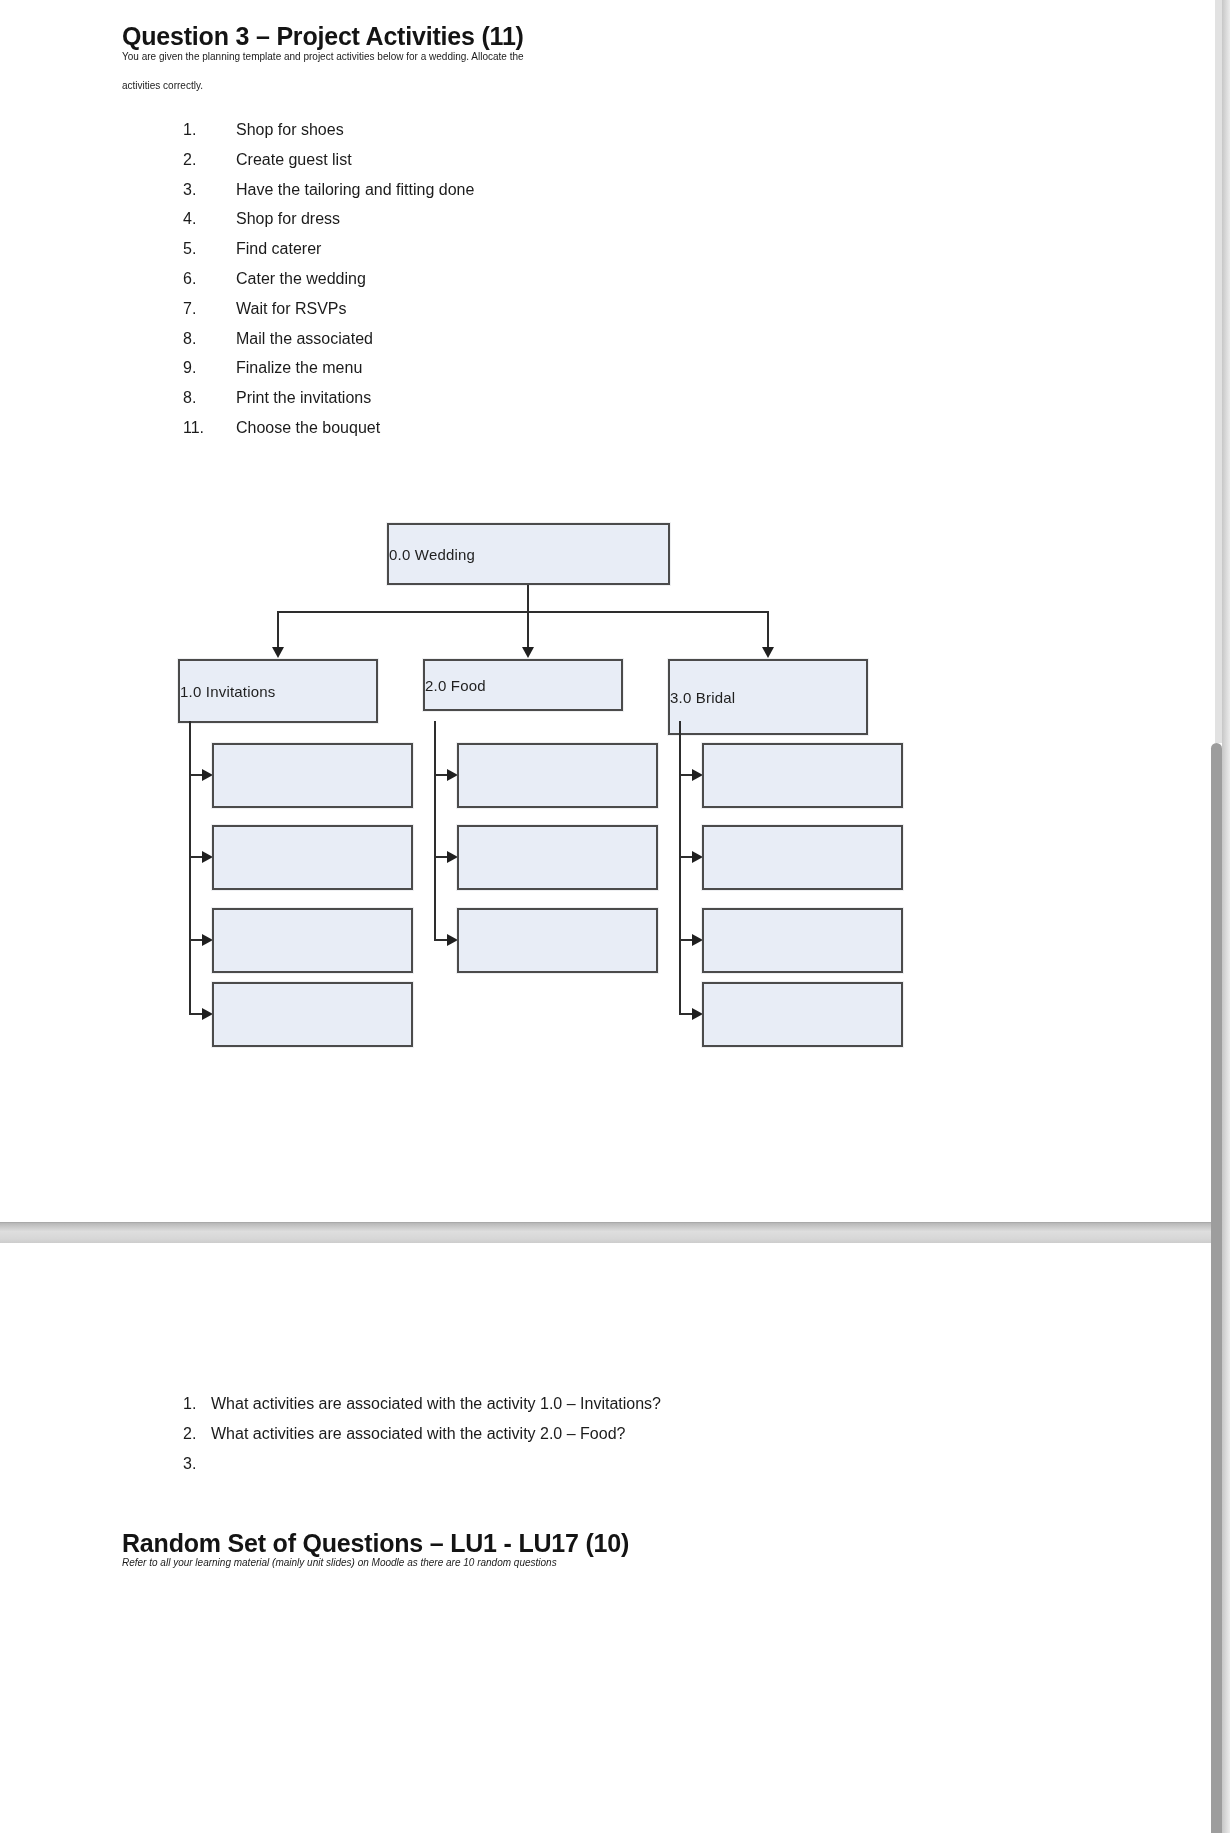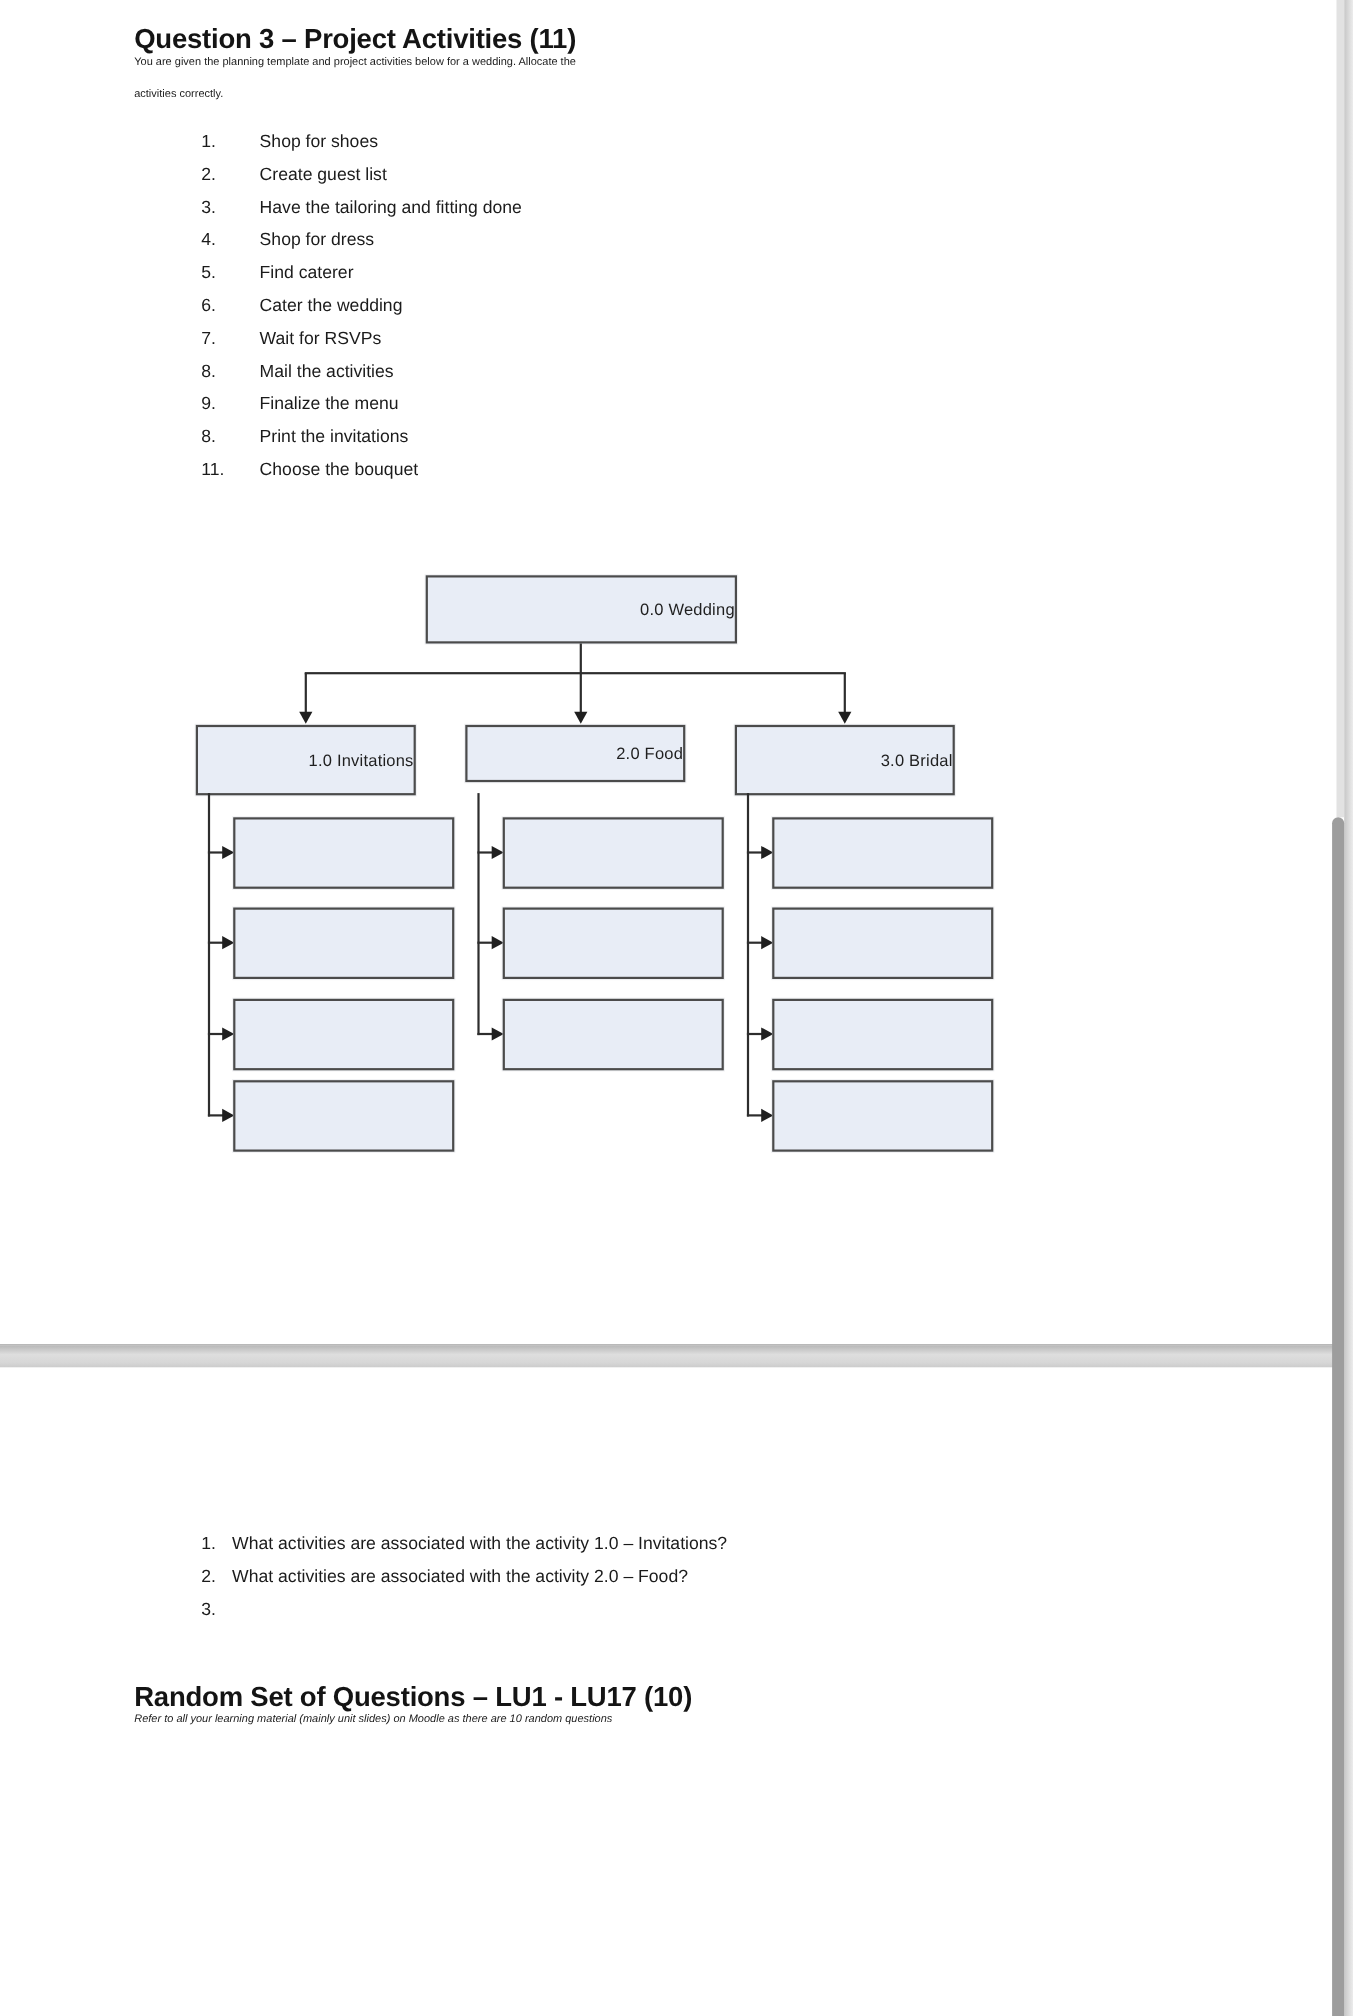--- a/index.html
+++ b/index.html
@@ -16,21 +16,21 @@
   .numlist{position:absolute;left:183px;font-size:16px;}
   .numlist .li{display:flex;height:29.8px;line-height:29.8px;white-space:nowrap;}
   .numlist .num{display:inline-block;}
   .numlist.activities .num{width:53px;}
   .numlist.subq .num{width:28px;}
 
   
   .diagram{position:absolute;left:150px;top:450px;width:780px;height:615px;background:#ffffff;}
   .dbox{
     position:absolute;background:#e8edf6;border:2px solid #4b4b4b;box-sizing:border-box;
-    display:flex;align-items:center;justify-content:flex-end;
+    display:flex;align-items:center;justify-content:flex-start;
     font-size:15px;color:#1f1f1f;letter-spacing:0.2px;
     box-shadow:0 0 0 1px rgba(120,130,150,0.12);
   }
   .dline{position:absolute;background:#2d2d2d;}
   .arr-down{position:absolute;width:0;height:0;
     border-left:6px solid transparent;border-right:6px solid transparent;border-top:11px solid #1f1f1f;}
   .arr-right{position:absolute;width:0;height:0;
     border-top:6px solid transparent;border-bottom:6px solid transparent;border-left:11px solid #1f1f1f;}
 
   
@@ -81,21 +81,21 @@
     <div class="li">
       <span class="num">6.</span>
       <span>Cater the wedding</span>
     </div>
     <div class="li">
       <span class="num">7.</span>
       <span>Wait for RSVPs</span>
     </div>
     <div class="li">
       <span class="num">8.</span>
-      <span>Mail the activities</span>
+      <span>Mail the associated</span>
     </div>
     <div class="li">
       <span class="num">9.</span>
       <span>Finalize the menu</span>
     </div>
     <div class="li">
       <span class="num">8.</span>
       <span>Print the invitations</span>
     </div>
     <div class="li">
@@ -142,21 +142,21 @@
     <div class="dline" style="left:284px;top:271px;width:2px;height:220px;"></div>
     <div class="dline" style="left:284px;top:324px;width:14px;height:2px;"></div>
     <div class="arr-right" style="left:297px;top:319px;"></div>
     <div class="dbox" style="left:307px;top:293px;width:201px;height:65px;"></div>
     <div class="dline" style="left:284px;top:406px;width:14px;height:2px;"></div>
     <div class="arr-right" style="left:297px;top:401px;"></div>
     <div class="dbox" style="left:307px;top:375px;width:201px;height:65px;"></div>
     <div class="dline" style="left:284px;top:489px;width:14px;height:2px;"></div>
     <div class="arr-right" style="left:297px;top:484px;"></div>
     <div class="dbox" style="left:307px;top:458px;width:201px;height:65px;"></div>
-    <div class="dbox" style="left:518px;top:209px;width:200px;height:64px;">
+    <div class="dbox" style="left:518px;top:209px;width:200px;height:76px;">
       <span>3.0 Bridal</span>
     </div>
     <div class="dline" style="left:529px;top:271px;width:2px;height:294px;"></div>
     <div class="dline" style="left:529px;top:324px;width:14px;height:2px;"></div>
     <div class="arr-right" style="left:542px;top:319px;"></div>
     <div class="dbox" style="left:552px;top:293px;width:201px;height:65px;"></div>
     <div class="dline" style="left:529px;top:406px;width:14px;height:2px;"></div>
     <div class="arr-right" style="left:542px;top:401px;"></div>
     <div class="dbox" style="left:552px;top:375px;width:201px;height:65px;"></div>
     <div class="dline" style="left:529px;top:489px;width:14px;height:2px;"></div>

